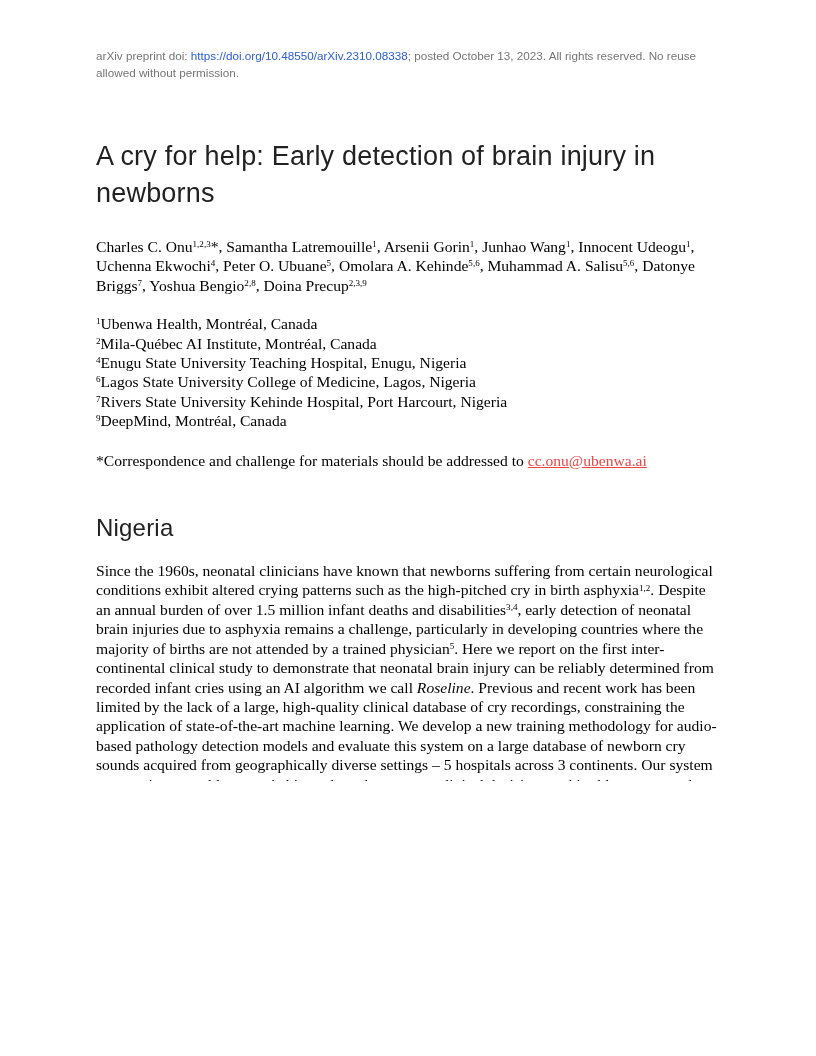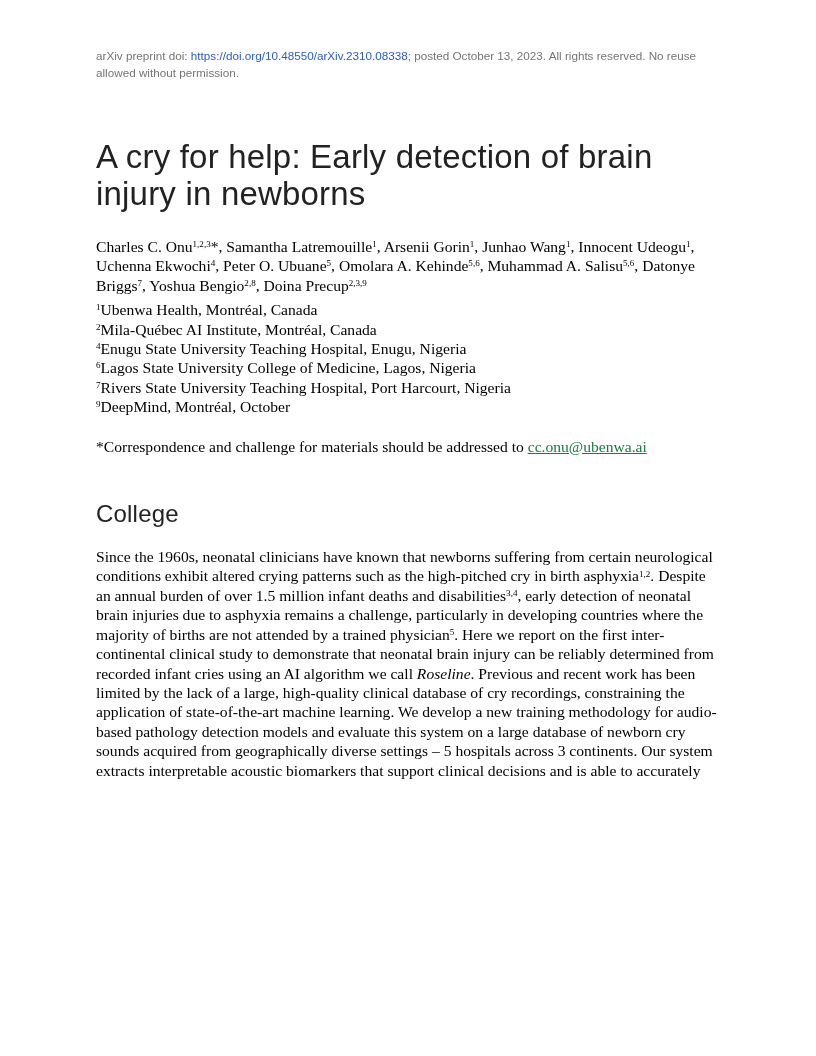--- a/index.html
+++ b/index.html
@@ -22,46 +22,46 @@
   }
   .header-notice a{
     color:var(--link-blue,#2a5bd7);
     text-decoration:none;
     cursor:pointer;
   }
   
   h1.paper-title{
     font-family:"Liberation Sans", sans-serif;
     font-weight:400;
-    font-size:33px;
+    font-size:27px;
     line-height:37px;
     color:#222222;
     margin:57px 0 0 0;
     letter-spacing:0.2px;
   }
   
   .serif{
     font-family:"Liberation Serif", serif;
     font-size:15.6px;
     line-height:19.4px;
     color:#000000;
   }
   .authors{margin-top:25px;}
   sup{
     font-size:0.58em;
     line-height:0;
     vertical-align:baseline;
     position:relative;
     top:-0.55em;
   }
-  .affiliations{margin-top:5px;}
+  .affiliations{margin-top:19px;}
   .affil-line{white-space:nowrap;}
   .correspondence{margin-top:20px;}
   .correspondence a{
-    color:#15803d;
+    color:#ef4444;
     text-decoration:underline;
     cursor:pointer;
   }
   
   h2.abstract-heading{
     font-family:"Liberation Sans", sans-serif;
     font-weight:400;
     font-size:24px;
     line-height:28px;
     color:#222222;
@@ -92,25 +92,25 @@
 
   <h1 class="paper-title">A cry for help: Early detection of brain injury in newborns</h1>
 
   <div class="serif authors"><span>Charles C. Onu</span><sup>1,2,3</sup><span>*, Samantha Latremouille</span><sup>1</sup><span>, Arsenii Gorin</span><sup>1</sup><span>, Junhao Wang</span><sup>1</sup><span>, Innocent Udeogu</span><sup>1</sup><span>, Uchenna Ekwochi</span><sup>4</sup><span>, Peter O. Ubuane</span><sup>5</sup><span>, Omolara A. Kehinde</span><sup>5,6</sup><span>, Muhammad A. Salisu</span><sup>5,6</sup><span>, Datonye Briggs</span><sup>7</sup><span>, Yoshua Bengio</span><sup>2,8</sup><span>, Doina Precup</span><sup>2,3,9</sup></div>
 
   <div class="serif affiliations" id="affiliations">
       <div class="affil-line"><sup>1</sup><span>Ubenwa Health, Montréal, Canada</span></div>
       <div class="affil-line"><sup>2</sup><span>Mila-Québec AI Institute, Montréal, Canada</span></div>
       <div class="affil-line"><sup>4</sup><span>Enugu State University Teaching Hospital, Enugu, Nigeria</span></div>
       <div class="affil-line"><sup>6</sup><span>Lagos State University College of Medicine, Lagos, Nigeria</span></div>
-      <div class="affil-line"><sup>7</sup><span>Rivers State University Teaching Hospital, Port Harcourt, Nigeria</span></div>
-      <div class="affil-line"><sup>9</sup><span>DeepMind, Montréal, October</span></div>
+      <div class="affil-line"><sup>7</sup><span>Rivers State University Kehinde Hospital, Port Harcourt, Nigeria</span></div>
+      <div class="affil-line"><sup>9</sup><span>DeepMind, Montréal, Canada</span></div>
     </div>
 
   <div class="serif correspondence"><span>*Correspondence and challenge for materials should be addressed to </span><a>cc.onu@ubenwa.ai</a></div>
 
-  <h2 class="abstract-heading">College</h2>
+  <h2 class="abstract-heading">Nigeria</h2>
 
   <div class="serif abstract-body"><span>Since the 1960s, neonatal clinicians have known that newborns suffering from certain neurological conditions exhibit altered crying patterns such as the high-pitched cry in birth asphyxia</span><sup>1,2</sup><span>. Despite an annual burden of over 1.5 million infant deaths and disabilities</span><sup>3,4</sup><span>, early detection of neonatal brain injuries due to asphyxia remains a challenge, particularly in developing countries where the majority of births are not attended by a trained physician</span><sup>5</sup><span>. Here we report on the first inter-continental clinical study to demonstrate that neonatal brain injury can be reliably determined from recorded infant cries using an AI algorithm we call </span><i>Roseline</i><span>. Previous and recent work has been limited by the lack of a large, high-quality clinical database of cry recordings, constraining the application of state-of-the-art machine learning. We develop a new training methodology for audio-based pathology detection models and evaluate this system on a large database of newborn cry sounds acquired from geographically diverse settings – 5 hospitals across 3 continents. Our system extracts interpretable acoustic biomarkers that support clinical decisions and is able to accurately detect neurological injury from newborns’ cries with an AUC of 92.5% (88.7% sensitivity at 80% specificity). Cry-based neurological monitoring opens the door for low-cost, easy-to-use, non-invasive and contact-free screening of at-risk babies, especially when integrated into simple devices like smartphones or neonatal ICU monitors. This would provide a reliable tool where there are no alternatives, but also curtail the need to regularly exert newborns to physically-exhausting or radiation-exposing assessments such as brain CT scans. This work sets the stage for embracing the infant cry as a vital sign and indicates the potential of AI-driven sound monitoring for the future of affordable healthcare.</span></div>
 
   <div class="footer-copyright">© Ubenwa Health 2023</div>
 
 </div>
 
 </body></html>

